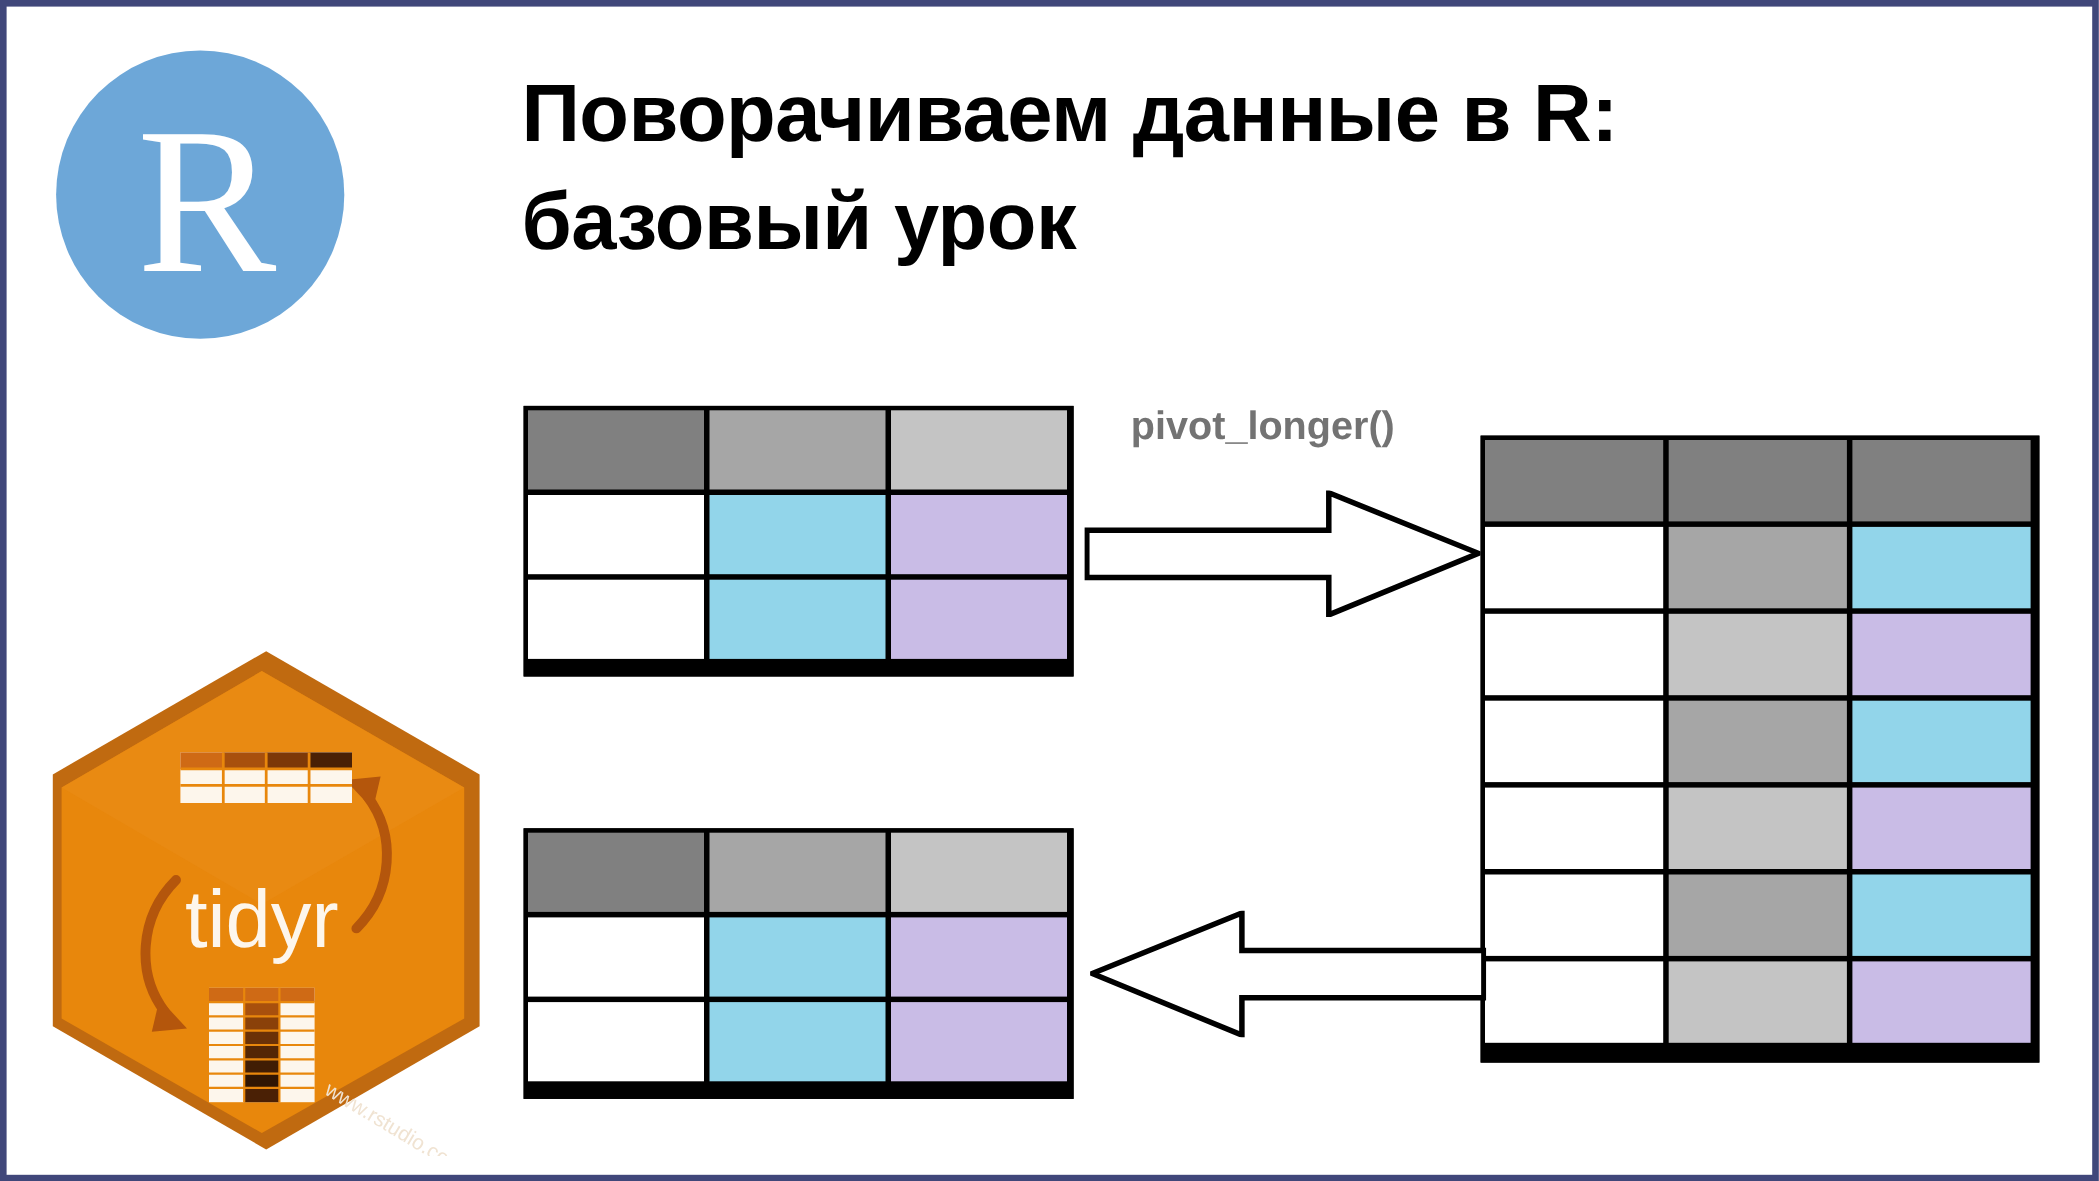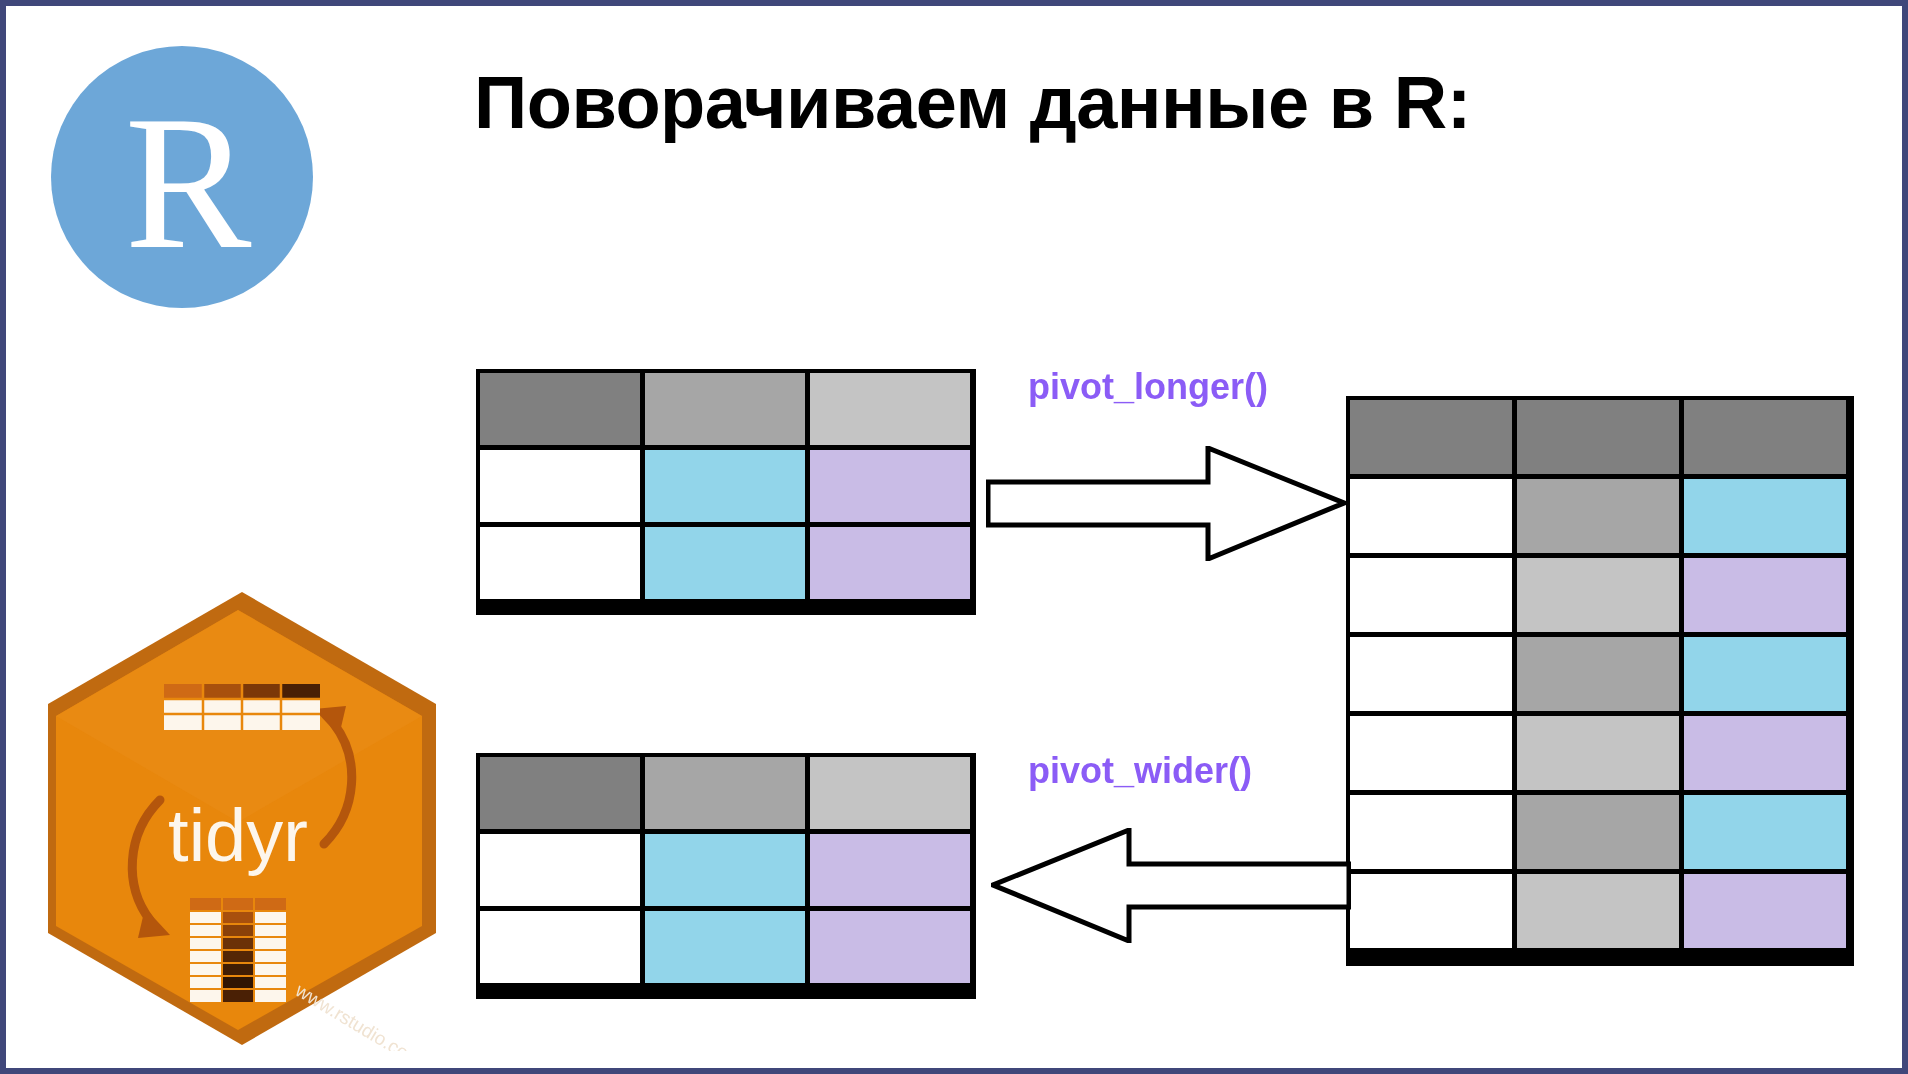--- a/index.html
+++ b/index.html
@@ -77,37 +77,38 @@
   .arrow-wrap{position:absolute;}
   .arrow-wrap svg{display:block;}
 
   #arrow-longer{left:980px;top:440px;width:360px;height:115px;}
   #arrow-wider{left:985px;top:822px;width:360px;height:115px;}
 
   .fn-label{
     position:absolute;
     font-weight:bold;
     font-size:36px;
-    color:#8b5cf6;
+    color:#737373;
     white-space:nowrap;
   }
   #label-longer{left:1022px;top:360px;}
   #label-wider{left:1022px;top:744px;}
 </style>
 </head>
 <body>
 
 <div id="slide">
 
   <div id="r-logo">
     <span class="glyph">R</span>
   </div>
 
   <div id="title">
     <span class="line">Поворачиваем данные в R:</span>
+    <span class="line">базовый урок</span>
   </div>
 
   <div id="tidyr-hex">
     <svg viewBox="0 0 400 465" xmlns="http://www.w3.org/2000/svg">
 
       <polygon points="200,6 394,118 394,347 200,459 6,347 6,118" fill="#c06a10"></polygon>
 
       <polygon points="196,24 380,130 380,340 196,444 14,340 14,130" fill="#e8870c"></polygon>
 
       <polygon points="196,24 380,130 196,236 14,130" fill="#ea8d18" opacity="0.55"></polygon>
@@ -239,21 +240,20 @@
         <div class="cell" style="background: rgb(146, 213, 234);"></div>
         <div class="cell" style="background: rgb(201, 188, 230);"></div>
       </div>
       <div class="row">
         <div class="cell" style="background: rgb(255, 255, 255);"></div>
         <div class="cell" style="background: rgb(146, 213, 234);"></div>
         <div class="cell" style="background: rgb(201, 188, 230);"></div>
       </div>
     </div>
 
-  <div id="label-wider" class="fn-label">pivot_wider()</div>
 
   <div id="arrow-wider" class="arrow-wrap">
     <svg viewBox="0 0 360 115" xmlns="http://www.w3.org/2000/svg">
       <polygon points="358,36 138,36 138,2 2,57 138,113 138,79 358,79" fill="#ffffff" stroke="#000000" stroke-width="5" stroke-linejoin="miter"></polygon>
     </svg>
   </div>
 
 </div>
 
 </body></html>

